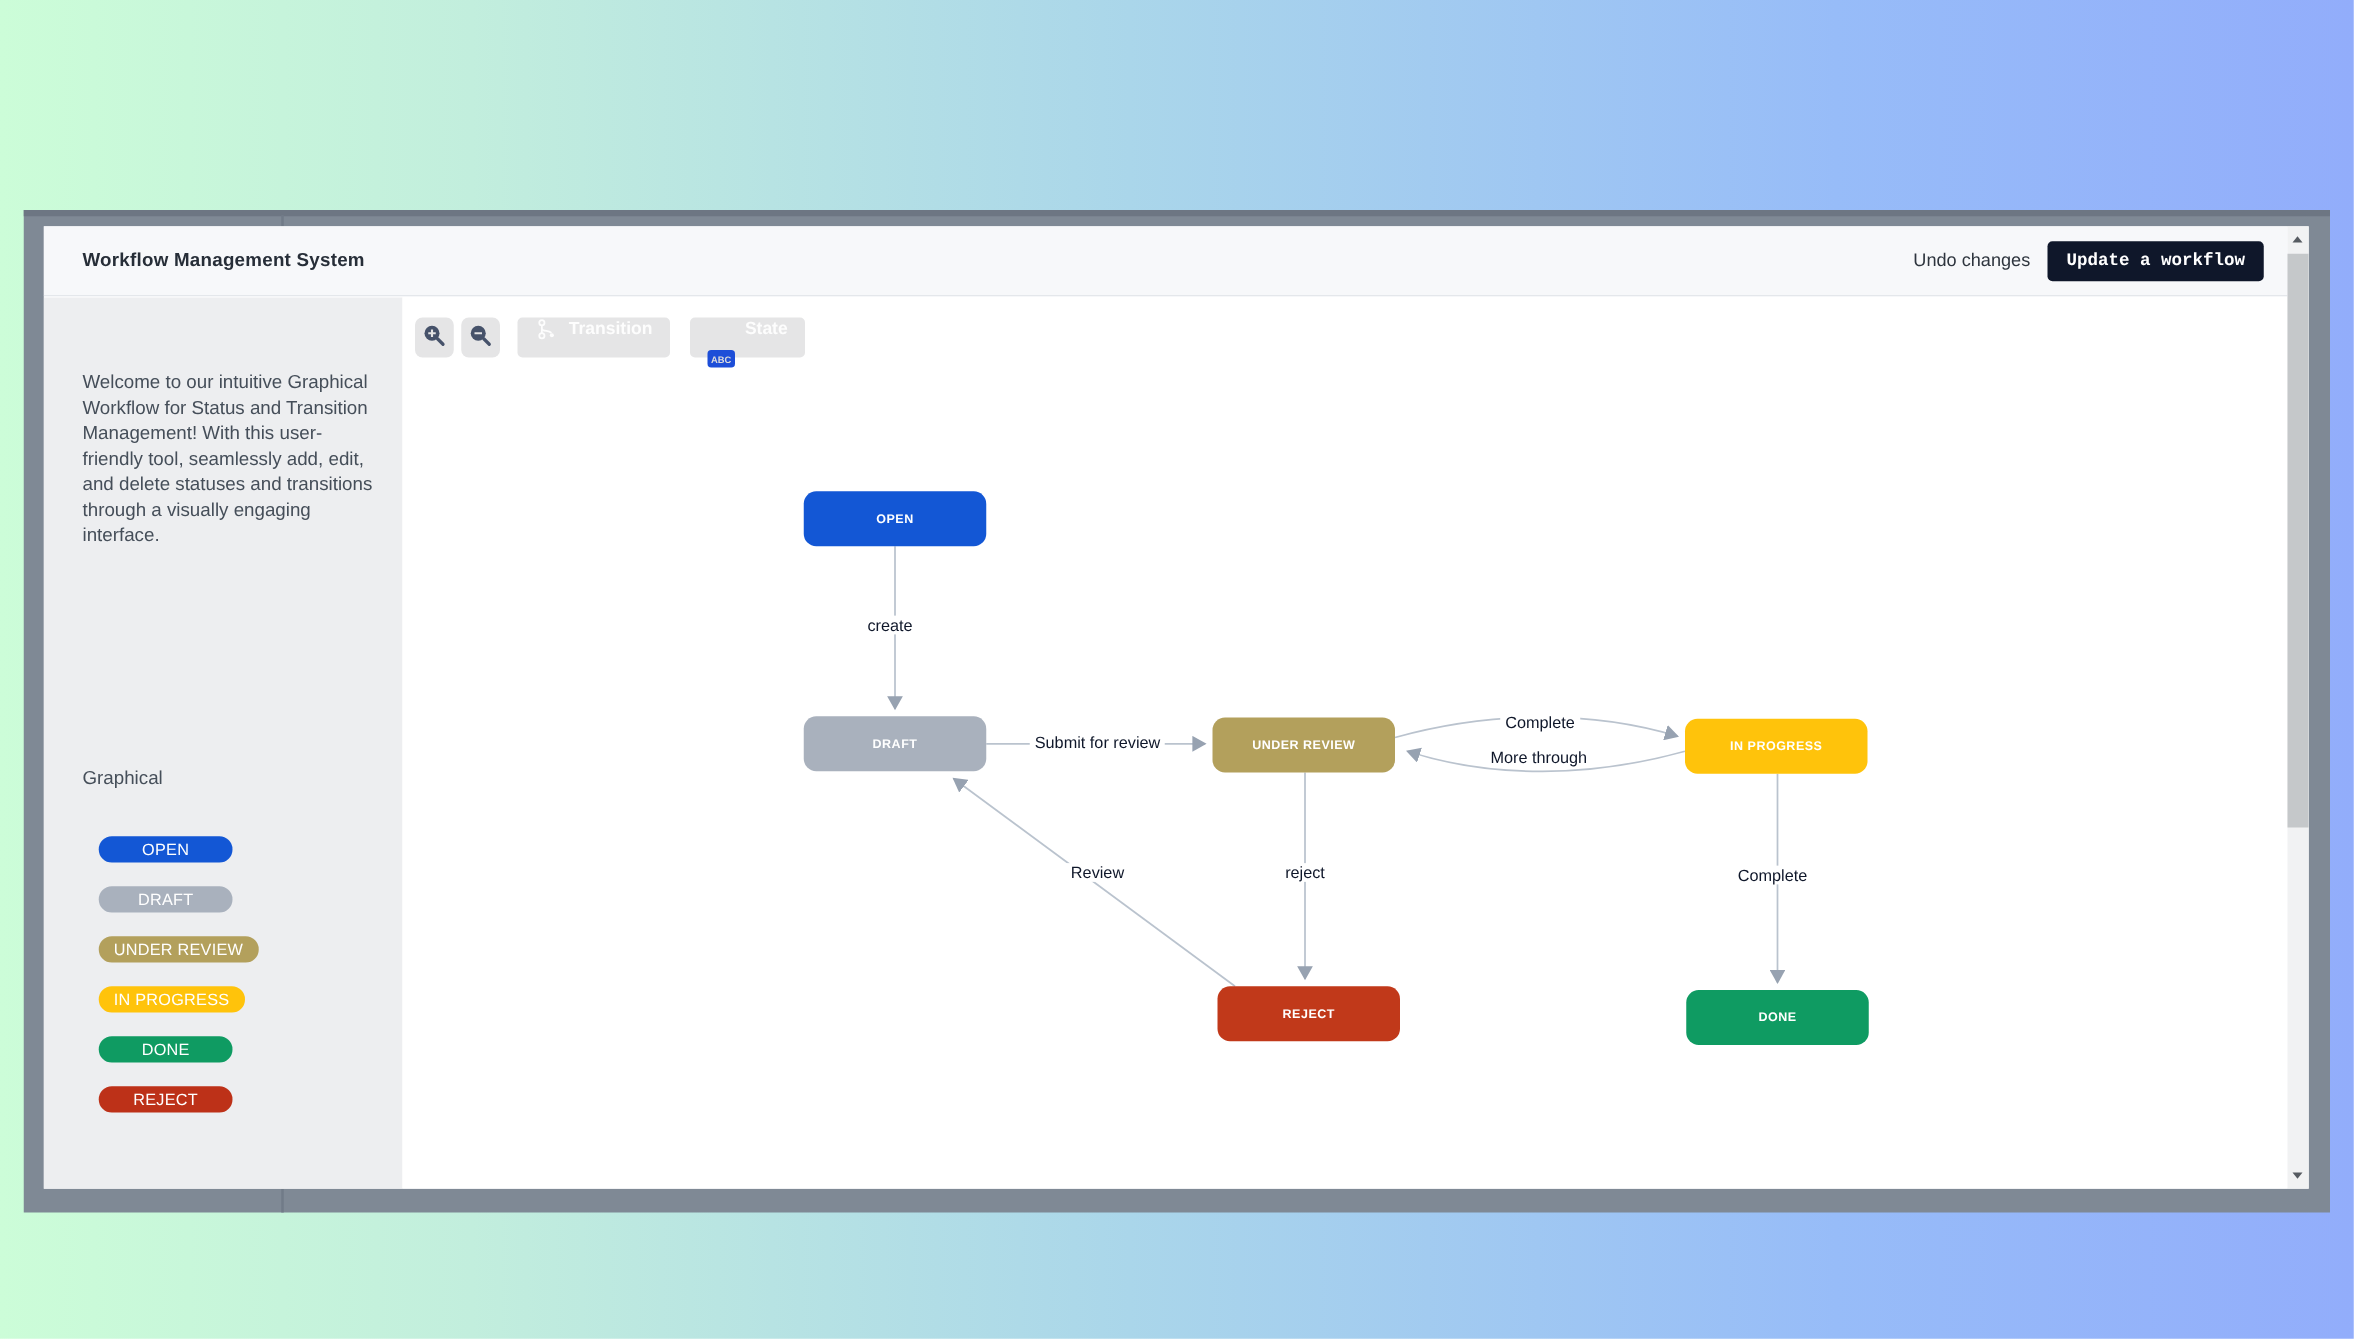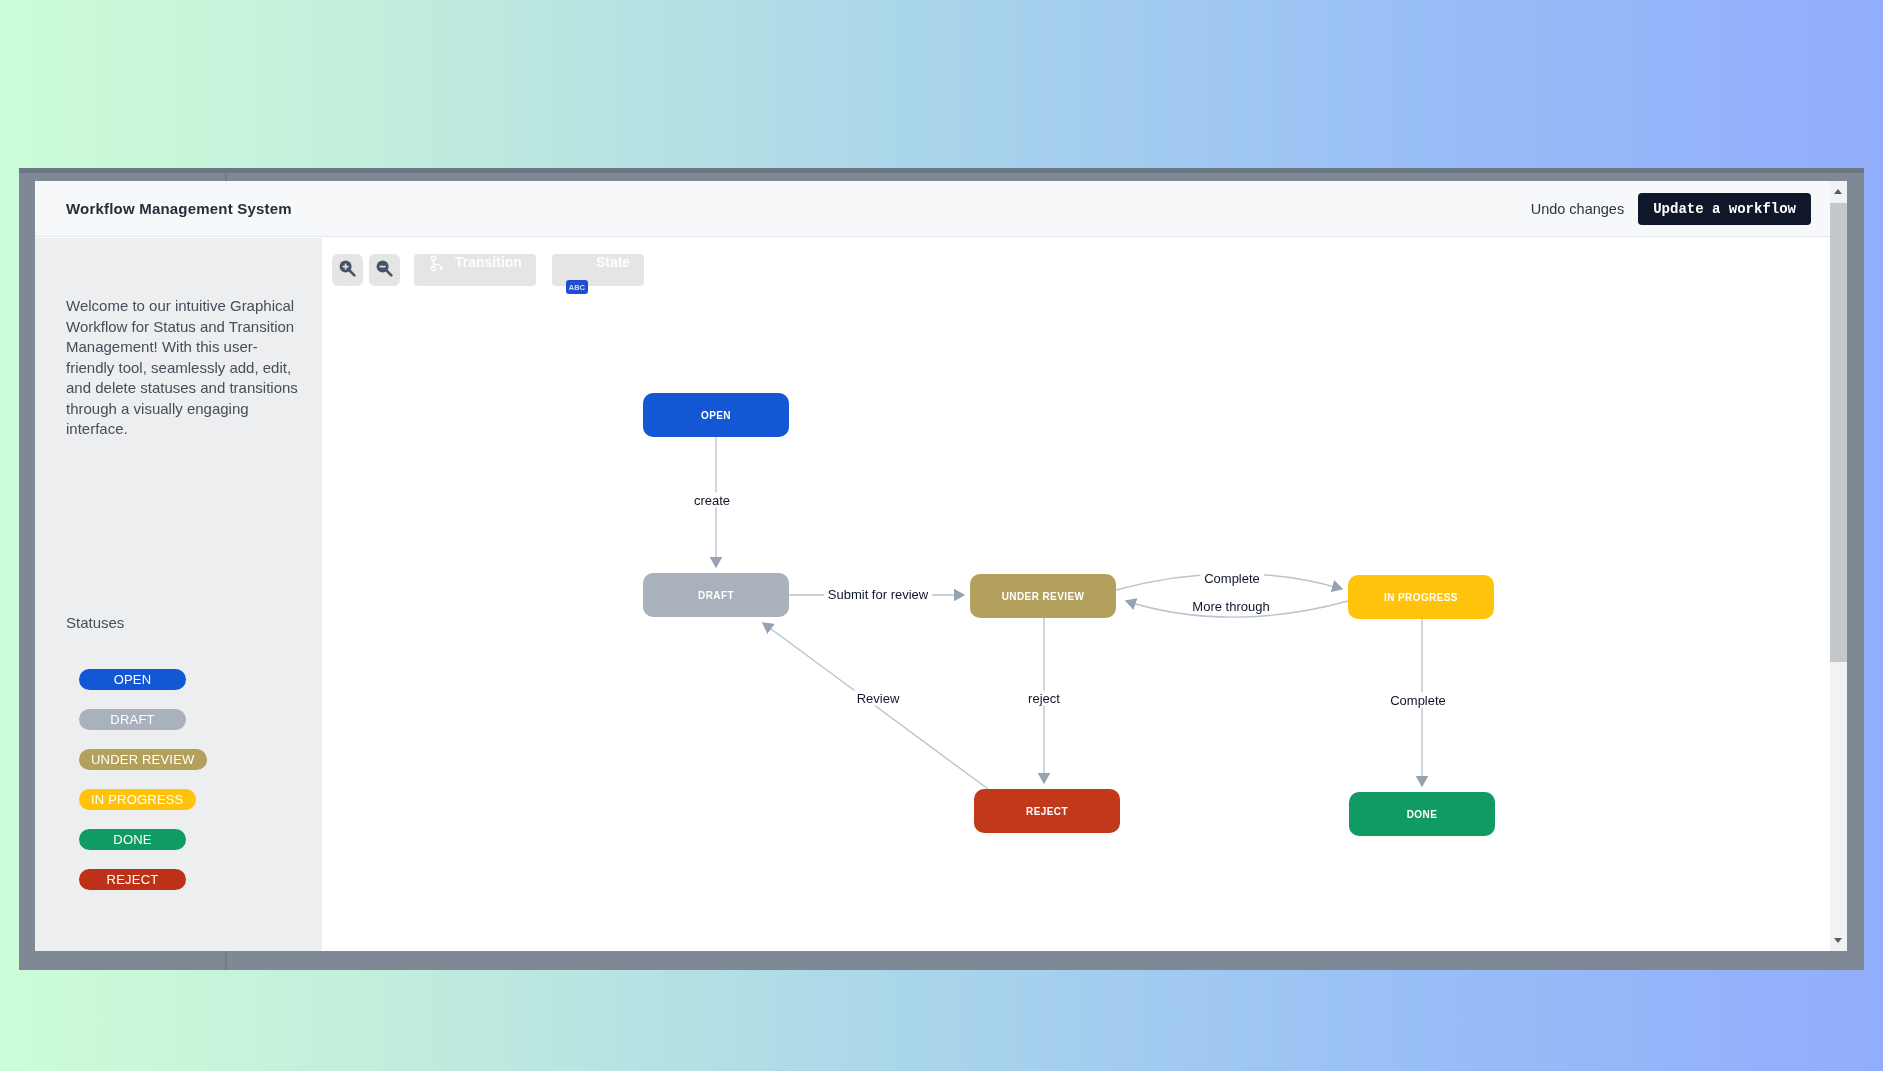--- a/index.html
+++ b/index.html
@@ -127,21 +127,21 @@
     <div class="win-header">
       <div class="page-title">Workflow Management System</div>
       <div class="undo-link">Undo changes</div>
       <button class="update-btn">Update a workflow</button>
     </div>
 
     <div class="win-body">
 
       <div class="sidebar">
         <div class="welcome">Welcome to our intuitive Graphical Workflow for Status and Transition Management! With this user-friendly tool, seamlessly add, edit, and delete statuses and transitions through a visually engaging interface.</div>
-        <div class="statuses-heading">Statuses</div>
+        <div class="statuses-heading">Graphical</div>
         <div class="pill-stack">
           <div class="pill" style="background-color: rgb(19, 87, 213);">OPEN</div>
           <div class="pill" style="background-color: rgb(169, 177, 189);">DRAFT</div>
           <div class="pill" style="background-color: rgb(179, 160, 92);">UNDER REVIEW</div>
           <div class="pill" style="background-color: rgb(255, 195, 11);">IN PROGRESS</div>
           <div class="pill" style="background-color: rgb(15, 155, 98);">DONE</div>
           <div class="pill" style="background-color: rgb(189, 49, 24);">REJECT</div>
         </div>
       </div>
 

